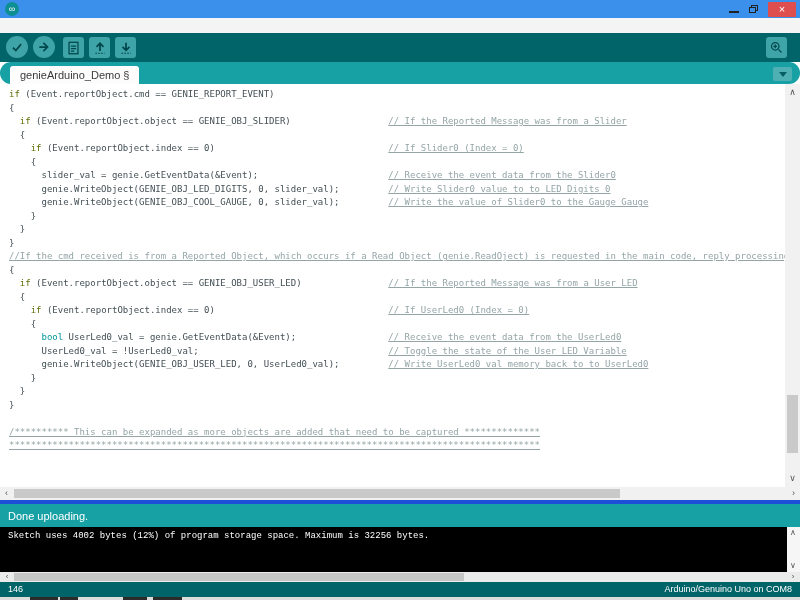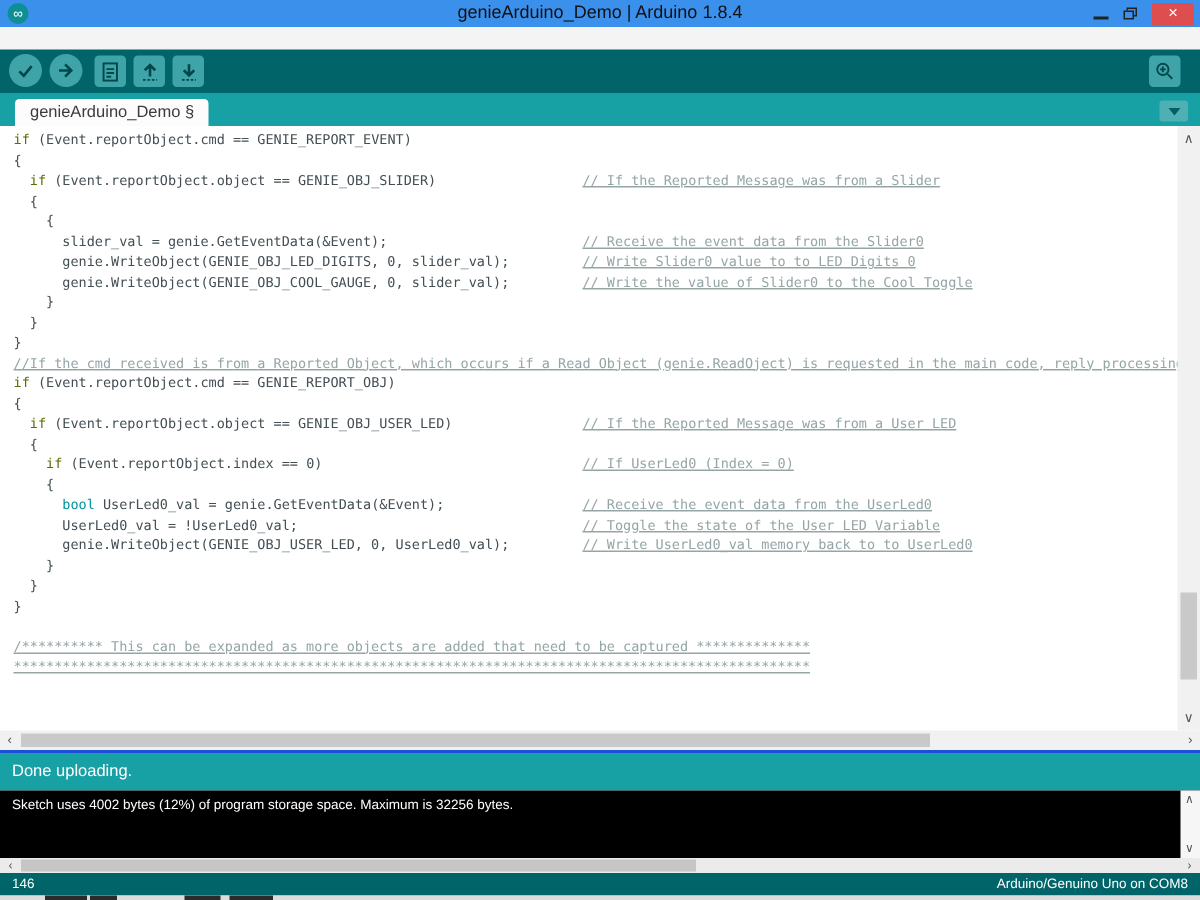--- a/index.html
+++ b/index.html
@@ -25,21 +25,21 @@
   .menu-item { padding:0 7px; line-height:15px; }
 
   
   .toolbar { position:absolute; left:0; top:33px; width:800px; height:29px; background:var(--c-toolbar); }
   .tb { position:absolute; top:4px; width:21px; height:21px; background:var(--c-btnface);
         display:flex; align-items:center; justify-content:center; border-radius:3px; }
   .tb.round { width:22px; height:22px; border-radius:50%; top:3px; }
   .tb svg { display:block; }
 
   
-  .tabstrip { position:absolute; left:0; top:62px; width:800px; height:22px; background:var(--c-strip); }
+  .tabstrip { position:absolute; left:0; top:62px; width:800px; height:22px; background:var(--c-strip);border-radius:11px; }
   .tab { position:absolute; left:10px; bottom:0; height:18px; background:#FCFCFC; border-radius:3px 3px 0 0;
          padding:0 10px; font-size:11px; line-height:18px; color:#3b3b3b; }
   .tab-dd { position:absolute; right:8px; top:5px; width:19px; height:14px; background:#4FB0B4; border-radius:2px;
             display:flex; align-items:center; justify-content:center; }
   .tab-dd .tri { width:0; height:0; border-left:4px solid transparent; border-right:4px solid transparent;
                  border-top:5px solid #055E63; }
 
   
   .editor { position:absolute; left:0; top:84px; width:800px; height:403px; background:#fff; overflow:hidden; }
   .code { position:absolute; left:9px; top:4px; right:16px; }
@@ -51,26 +51,26 @@
 
   
   .vscroll { position:absolute; right:0; top:84px; width:15px; height:403px; background:#F1F1F1; }
   .vthumb { position:absolute; left:2px; width:11px; background:#C9C9C9; }
   .hscroll { position:absolute; left:0; top:487px; width:800px; height:13px; background:#F1F1F1; }
   .hthumb { position:absolute; top:2px; height:9px; background:#C9C9C9; }
   .sb-ar { position:absolute; color:#555; font-size:9px; line-height:13px; width:13px; text-align:center; }
 
   
   .statusbar { position:absolute; left:0; top:500px; width:800px; height:27px; background:var(--c-status);
-               border-top:2px solid #1d4ed8; color:#fff; font-size:11px; padding:6px 0 0 8px; }
+               border-top:4px solid #1d4ed8; color:#fff; font-size:11px; padding:6px 0 0 8px; }
 
   
   .console { position:absolute; left:0; top:527px; width:800px; height:45px; background:var(--c-console);
              overflow:hidden; }
-  .console-line { white-space:pre; font-family:Liberation Sans, sans-serif; font-size:9px;
+  .console-line { white-space:pre; font-family:Liberation Mono, monospace; font-size:9px;
                   line-height:13px; color:#fff; }
   .console-inner { padding:3px 0 0 8px; }
   .con-vscroll { position:absolute; right:0; top:527px; width:13px; height:45px; background:#F6F6F6; }
   .con-hscroll { position:absolute; left:0; top:572px; width:800px; height:10px; background:#EBEBEB; }
   .con-hthumb { position:absolute; top:1px; height:8px; background:#C6C6C6; }
   .sb-ar.small { font-size:8px; line-height:10px; width:12px; }
 
   
   .footer { position:absolute; left:0; top:582px; width:800px; height:15px; background:var(--c-footer);
             color:#fff; font-size:9px; line-height:15px; display:flex; justify-content:space-between;
@@ -78,21 +78,20 @@
   .sliver { position:absolute; left:0; top:597px; width:800px; height:3px; background:#DCDCDC; }
   .sliver div { position:absolute; top:0; height:3px; background:#2B2B2B; }
 </style>
 </head>
 <body>
 
 <div id="app">
 
   <div class="titlebar">
     <div class="app-icon">∞</div>
-    <div class="title-text">genieArduino_Demo | Arduino 1.8.4</div>
     <div class="win-btns">
       <div class="win-min"></div>
       <div class="win-restore">
           <div class="r1"></div>
           <div class="r2"></div>
         </div>
       <div class="win-close">×</div>
     </div>
   </div>
 
@@ -159,29 +158,29 @@
       <div class="tri"></div>
     </div>
   </div>
 
   <div class="editor">
     <div class="code" id="code">
         <div class="code-line"><span class="seg-keyword">if</span><span class="seg-plain"> (Event.reportObject.cmd == GENIE_REPORT_EVENT)</span></div>
         <div class="code-line"><span class="seg-plain">{</span></div>
         <div class="code-line"><span class="seg-plain">  </span><span class="seg-keyword">if</span><span class="seg-plain"> (Event.reportObject.object == GENIE_OBJ_SLIDER)                  </span><span class="seg-comment">// If the Reported Message was from a Slider</span></div>
         <div class="code-line"><span class="seg-plain">  {</span></div>
+        <div class="code-line"><span class="seg-plain">    </span><span class="seg-keyword">if</span><span class="seg-plain"> (Event.reportObject.index == 0)                                </span><span class="seg-comment">// If Slider0 (Index = 0)</span></div>
         <div class="code-line"><span class="seg-plain">    {</span></div>
         <div class="code-line"><span class="seg-plain">      slider_val = genie.GetEventData(&amp;Event);                        </span><span class="seg-comment">// Receive the event data from the Slider0</span></div>
         <div class="code-line"><span class="seg-plain">      genie.WriteObject(GENIE_OBJ_LED_DIGITS, 0, slider_val);         </span><span class="seg-comment">// Write Slider0 value to to LED Digits 0</span></div>
-        <div class="code-line"><span class="seg-plain">      genie.WriteObject(GENIE_OBJ_COOL_GAUGE, 0, slider_val);         </span><span class="seg-comment">// Write the value of Slider0 to the Cool Toggle</span></div>
+        <div class="code-line"><span class="seg-plain">      genie.WriteObject(GENIE_OBJ_COOL_GAUGE, 0, slider_val);         </span><span class="seg-comment">// Write the value of Slider0 to the Gauge Gauge</span></div>
         <div class="code-line"><span class="seg-plain">    }</span></div>
         <div class="code-line"><span class="seg-plain">  }</span></div>
         <div class="code-line"><span class="seg-plain">}</span></div>
         <div class="code-line"><span class="seg-comment">//If the cmd received is from a Reported Object, which occurs if a Read Object (genie.ReadOject) is requested in the main code, reply processing can be done here.</span></div>
-        <div class="code-line"><span class="seg-keyword">if</span><span class="seg-plain"> (Event.reportObject.cmd == GENIE_REPORT_OBJ)</span></div>
         <div class="code-line"><span class="seg-plain">{</span></div>
         <div class="code-line"><span class="seg-plain">  </span><span class="seg-keyword">if</span><span class="seg-plain"> (Event.reportObject.object == GENIE_OBJ_USER_LED)                </span><span class="seg-comment">// If the Reported Message was from a User LED</span></div>
         <div class="code-line"><span class="seg-plain">  {</span></div>
         <div class="code-line"><span class="seg-plain">    </span><span class="seg-keyword">if</span><span class="seg-plain"> (Event.reportObject.index == 0)                                </span><span class="seg-comment">// If UserLed0 (Index = 0)</span></div>
         <div class="code-line"><span class="seg-plain">    {</span></div>
         <div class="code-line"><span class="seg-plain">      </span><span class="seg-type">bool</span><span class="seg-plain"> UserLed0_val = genie.GetEventData(&amp;Event);                 </span><span class="seg-comment">// Receive the event data from the UserLed0</span></div>
         <div class="code-line"><span class="seg-plain">      UserLed0_val = !UserLed0_val;                                   </span><span class="seg-comment">// Toggle the state of the User LED Variable</span></div>
         <div class="code-line"><span class="seg-plain">      genie.WriteObject(GENIE_OBJ_USER_LED, 0, UserLed0_val);         </span><span class="seg-comment">// Write UserLed0_val memory back to to UserLed0</span></div>
         <div class="code-line"><span class="seg-plain">    }</span></div>
         <div class="code-line"><span class="seg-plain">  }</span></div>

